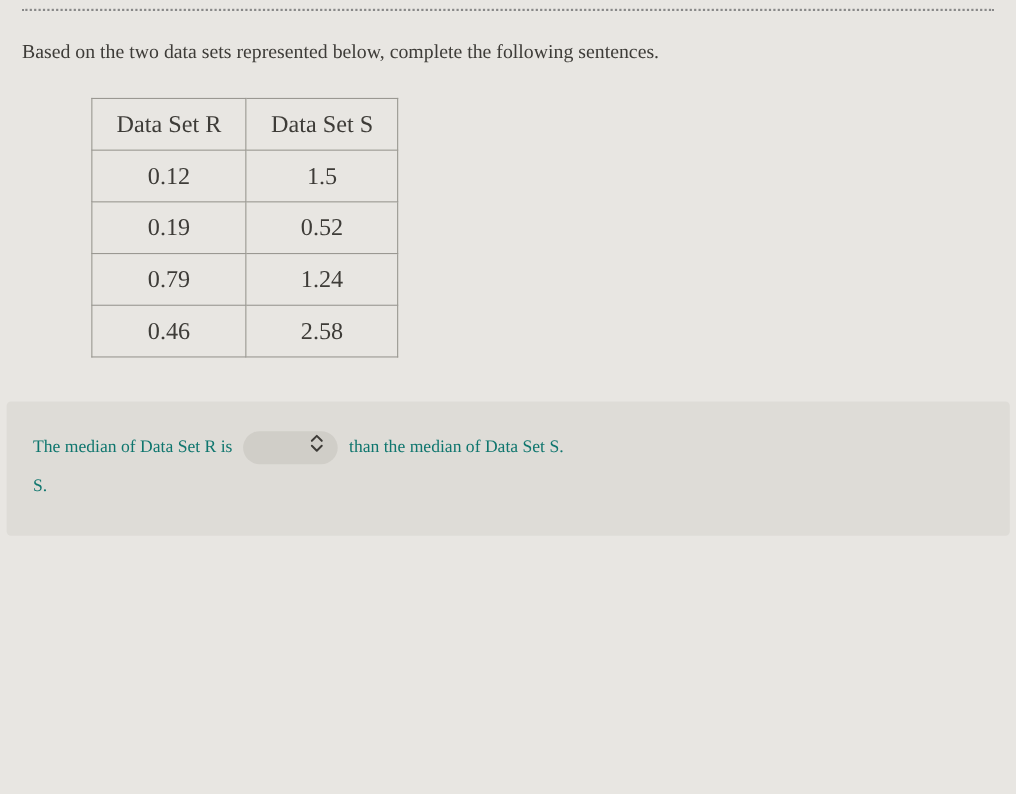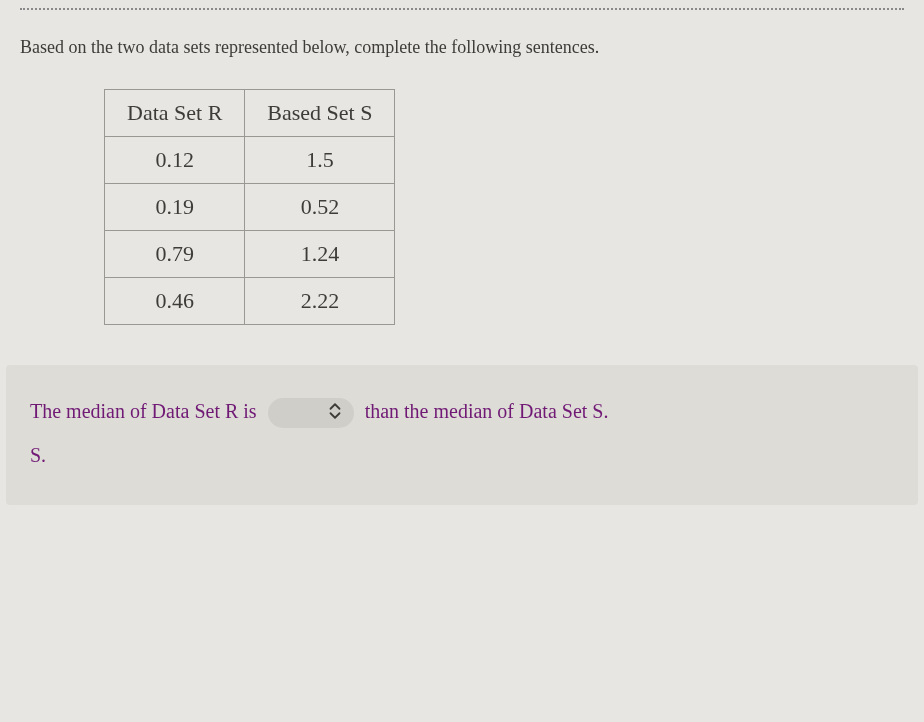--- a/index.html
+++ b/index.html
@@ -23,21 +23,21 @@
     .prompt {
       font-size: 18px;
       line-height: 1.5;
       padding: 0 24px 0 20px;
       margin-bottom: 28px;
       color: #3e3c38;
     }
     .table-wrap {
       display: flex;
       justify-content: flex-start;
-      padding-left: 104px;
+      padding-left: 83px;
       margin-bottom: 40px;
     }
     table {
       border-collapse: collapse;
       font-size: 22px;
       color: #3e3c38;
     }
     th, td {
       border: 1px solid #9a9892;
       padding: 10px 22px;
@@ -47,23 +47,23 @@
       font-weight: normal;
       background: #e8e6e2;
     }
     .answer-area {
       background: #dedcd7;
       padding: 24px 24px 28px 24px;
       border-radius: 4px;
       margin: 0 6px;
     }
     .sentence {
-      font-size: 20px;
+      font-size: 16px;
       line-height: 2.2;
-      color: #701a75;
+      color: #0f766e;
     }
     .dropdown {
       display: inline-flex;
       align-items: center;
       justify-content: flex-end;
       background: #d0cec8;
       border-radius: 16px;
       padding: 4px 12px 4px 60px;
       margin: 0 6px;
       vertical-align: middle;
@@ -80,39 +80,39 @@
 
 <div class="divider"></div>
 
 <div class="prompt">Based on the two data sets represented below, complete the following sentences.</div>
 
 <div class="table-wrap">
   <table>
     <thead>
       <tr>
         <th>Data Set R</th>
-        <th>Based Set S</th>
+        <th>Data Set S</th>
       </tr>
     </thead>
     <tbody>
       <tr>
         <td>0.12</td>
         <td>1.5</td>
       </tr>
       <tr>
         <td>0.19</td>
         <td>0.52</td>
       </tr>
       <tr>
         <td>0.79</td>
         <td>1.24</td>
       </tr>
       <tr>
         <td>0.46</td>
-        <td>2.22</td>
+        <td>2.58</td>
       </tr>
     </tbody>
   </table>
 </div>
 
 <div class="answer-area">
   <div class="sentence">
     <span>The median of Data Set R is</span>
     <span class="dropdown">
       <span>

